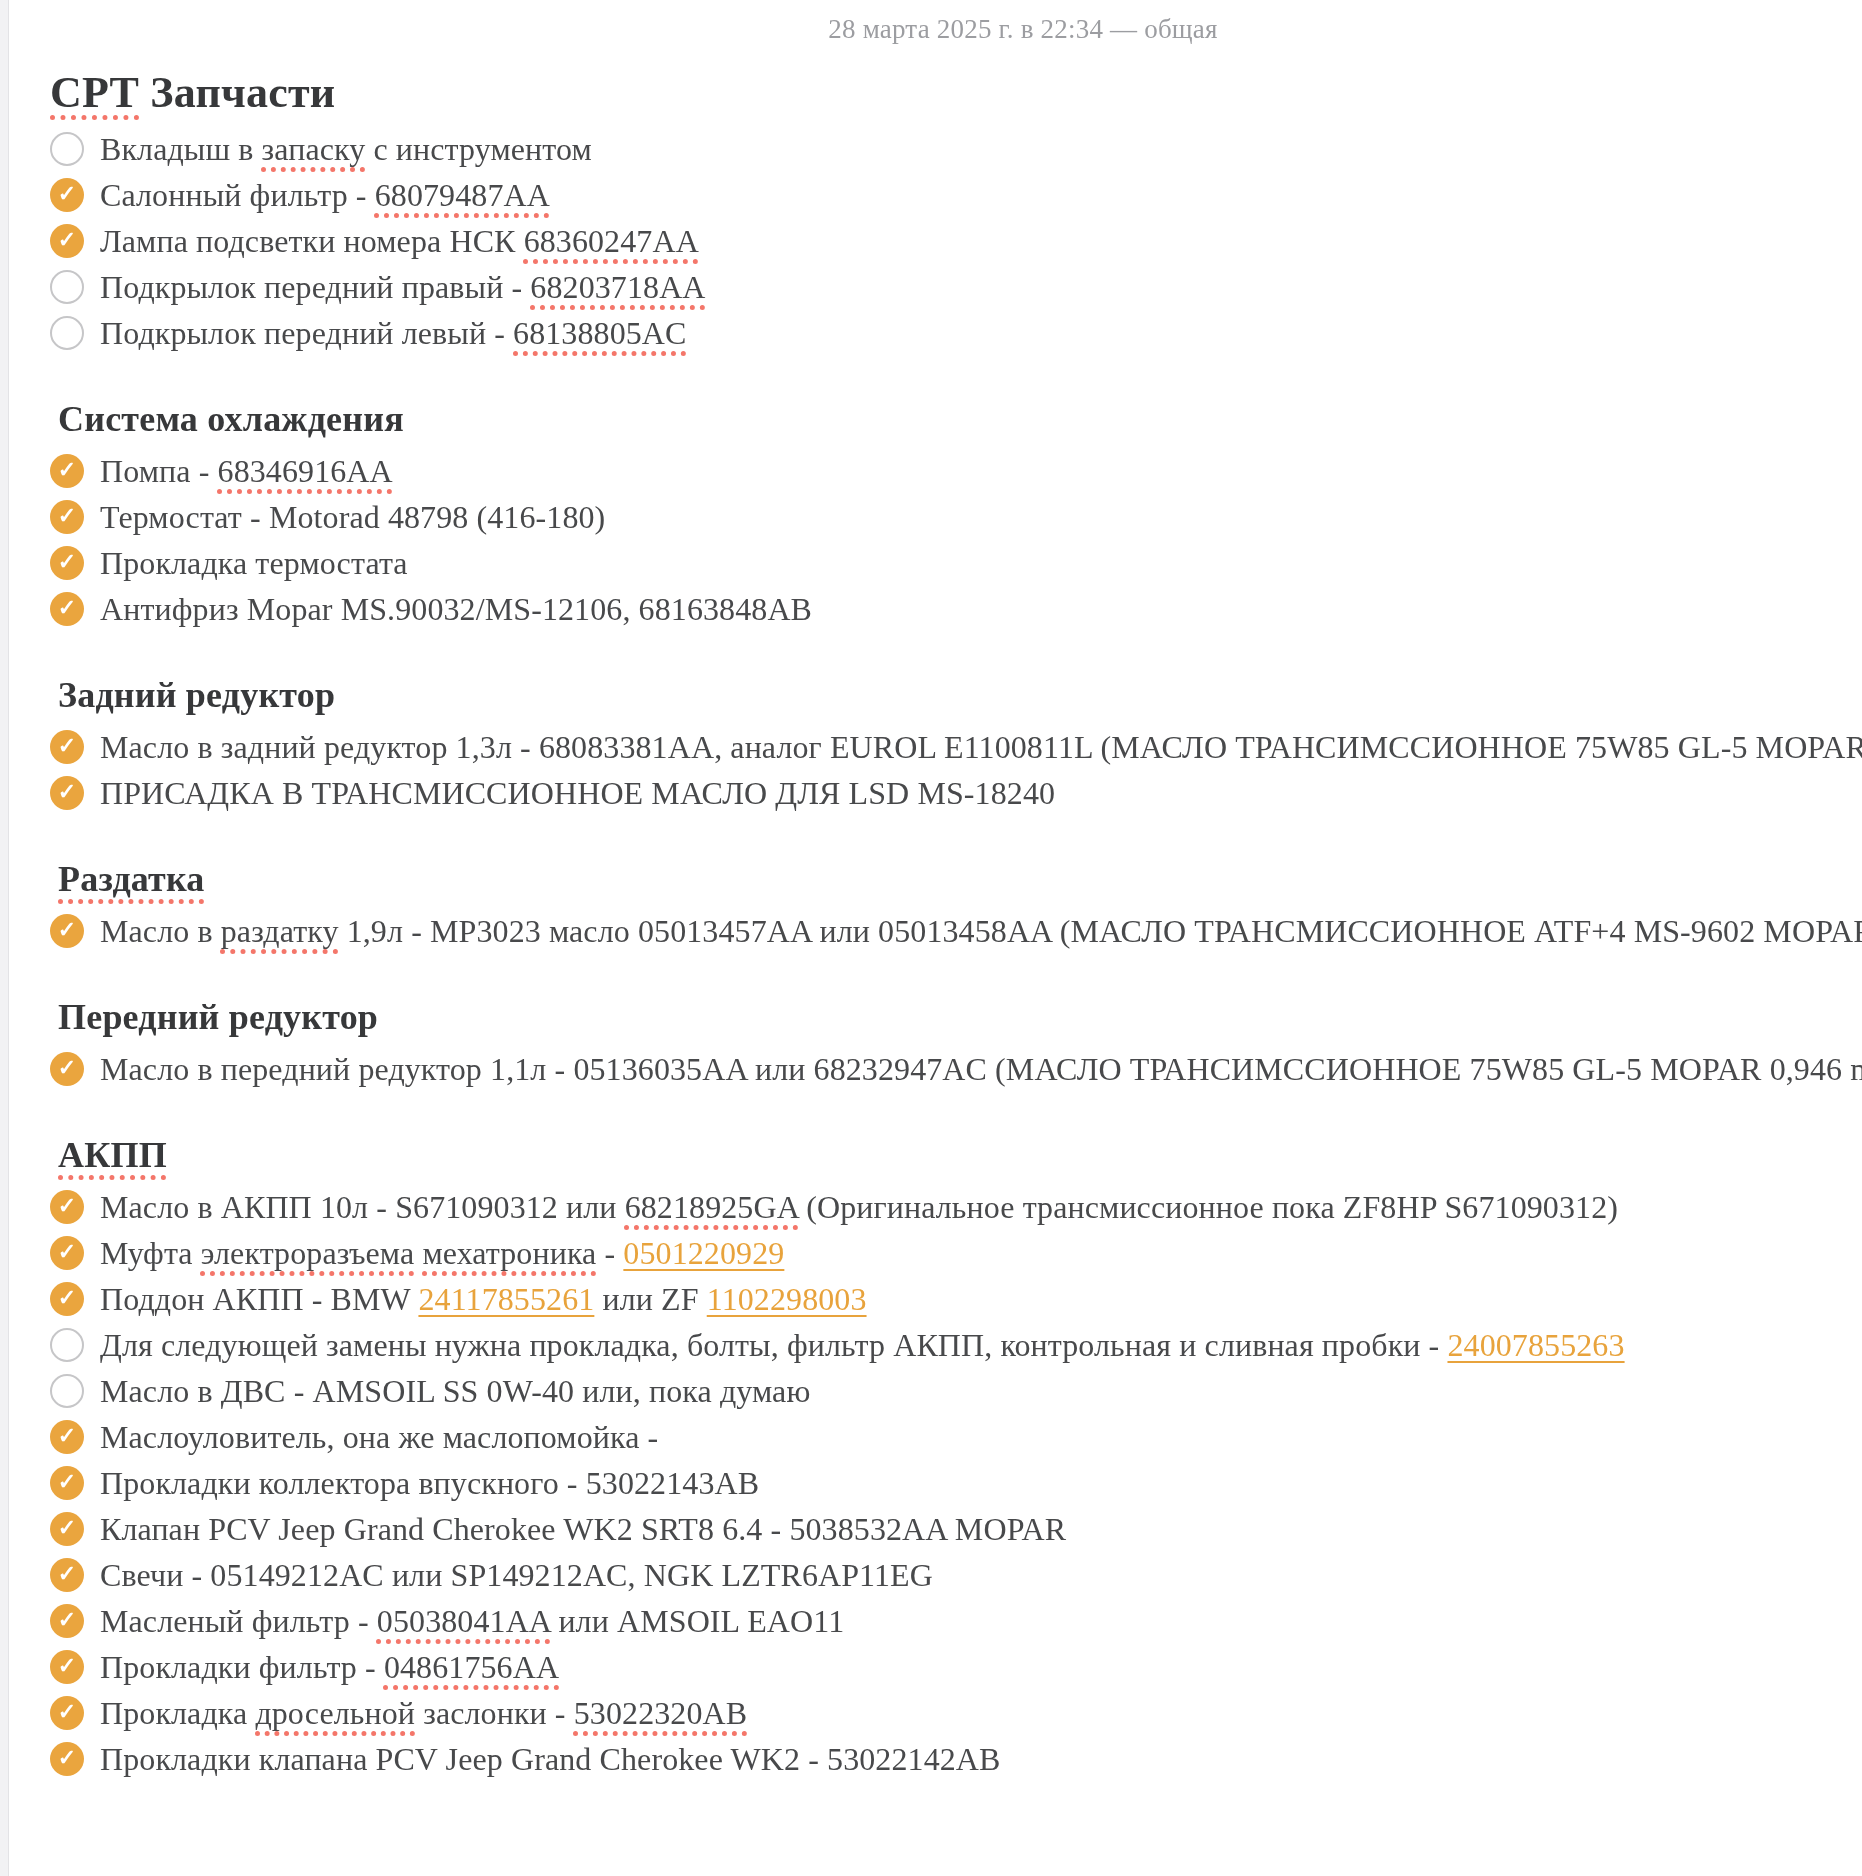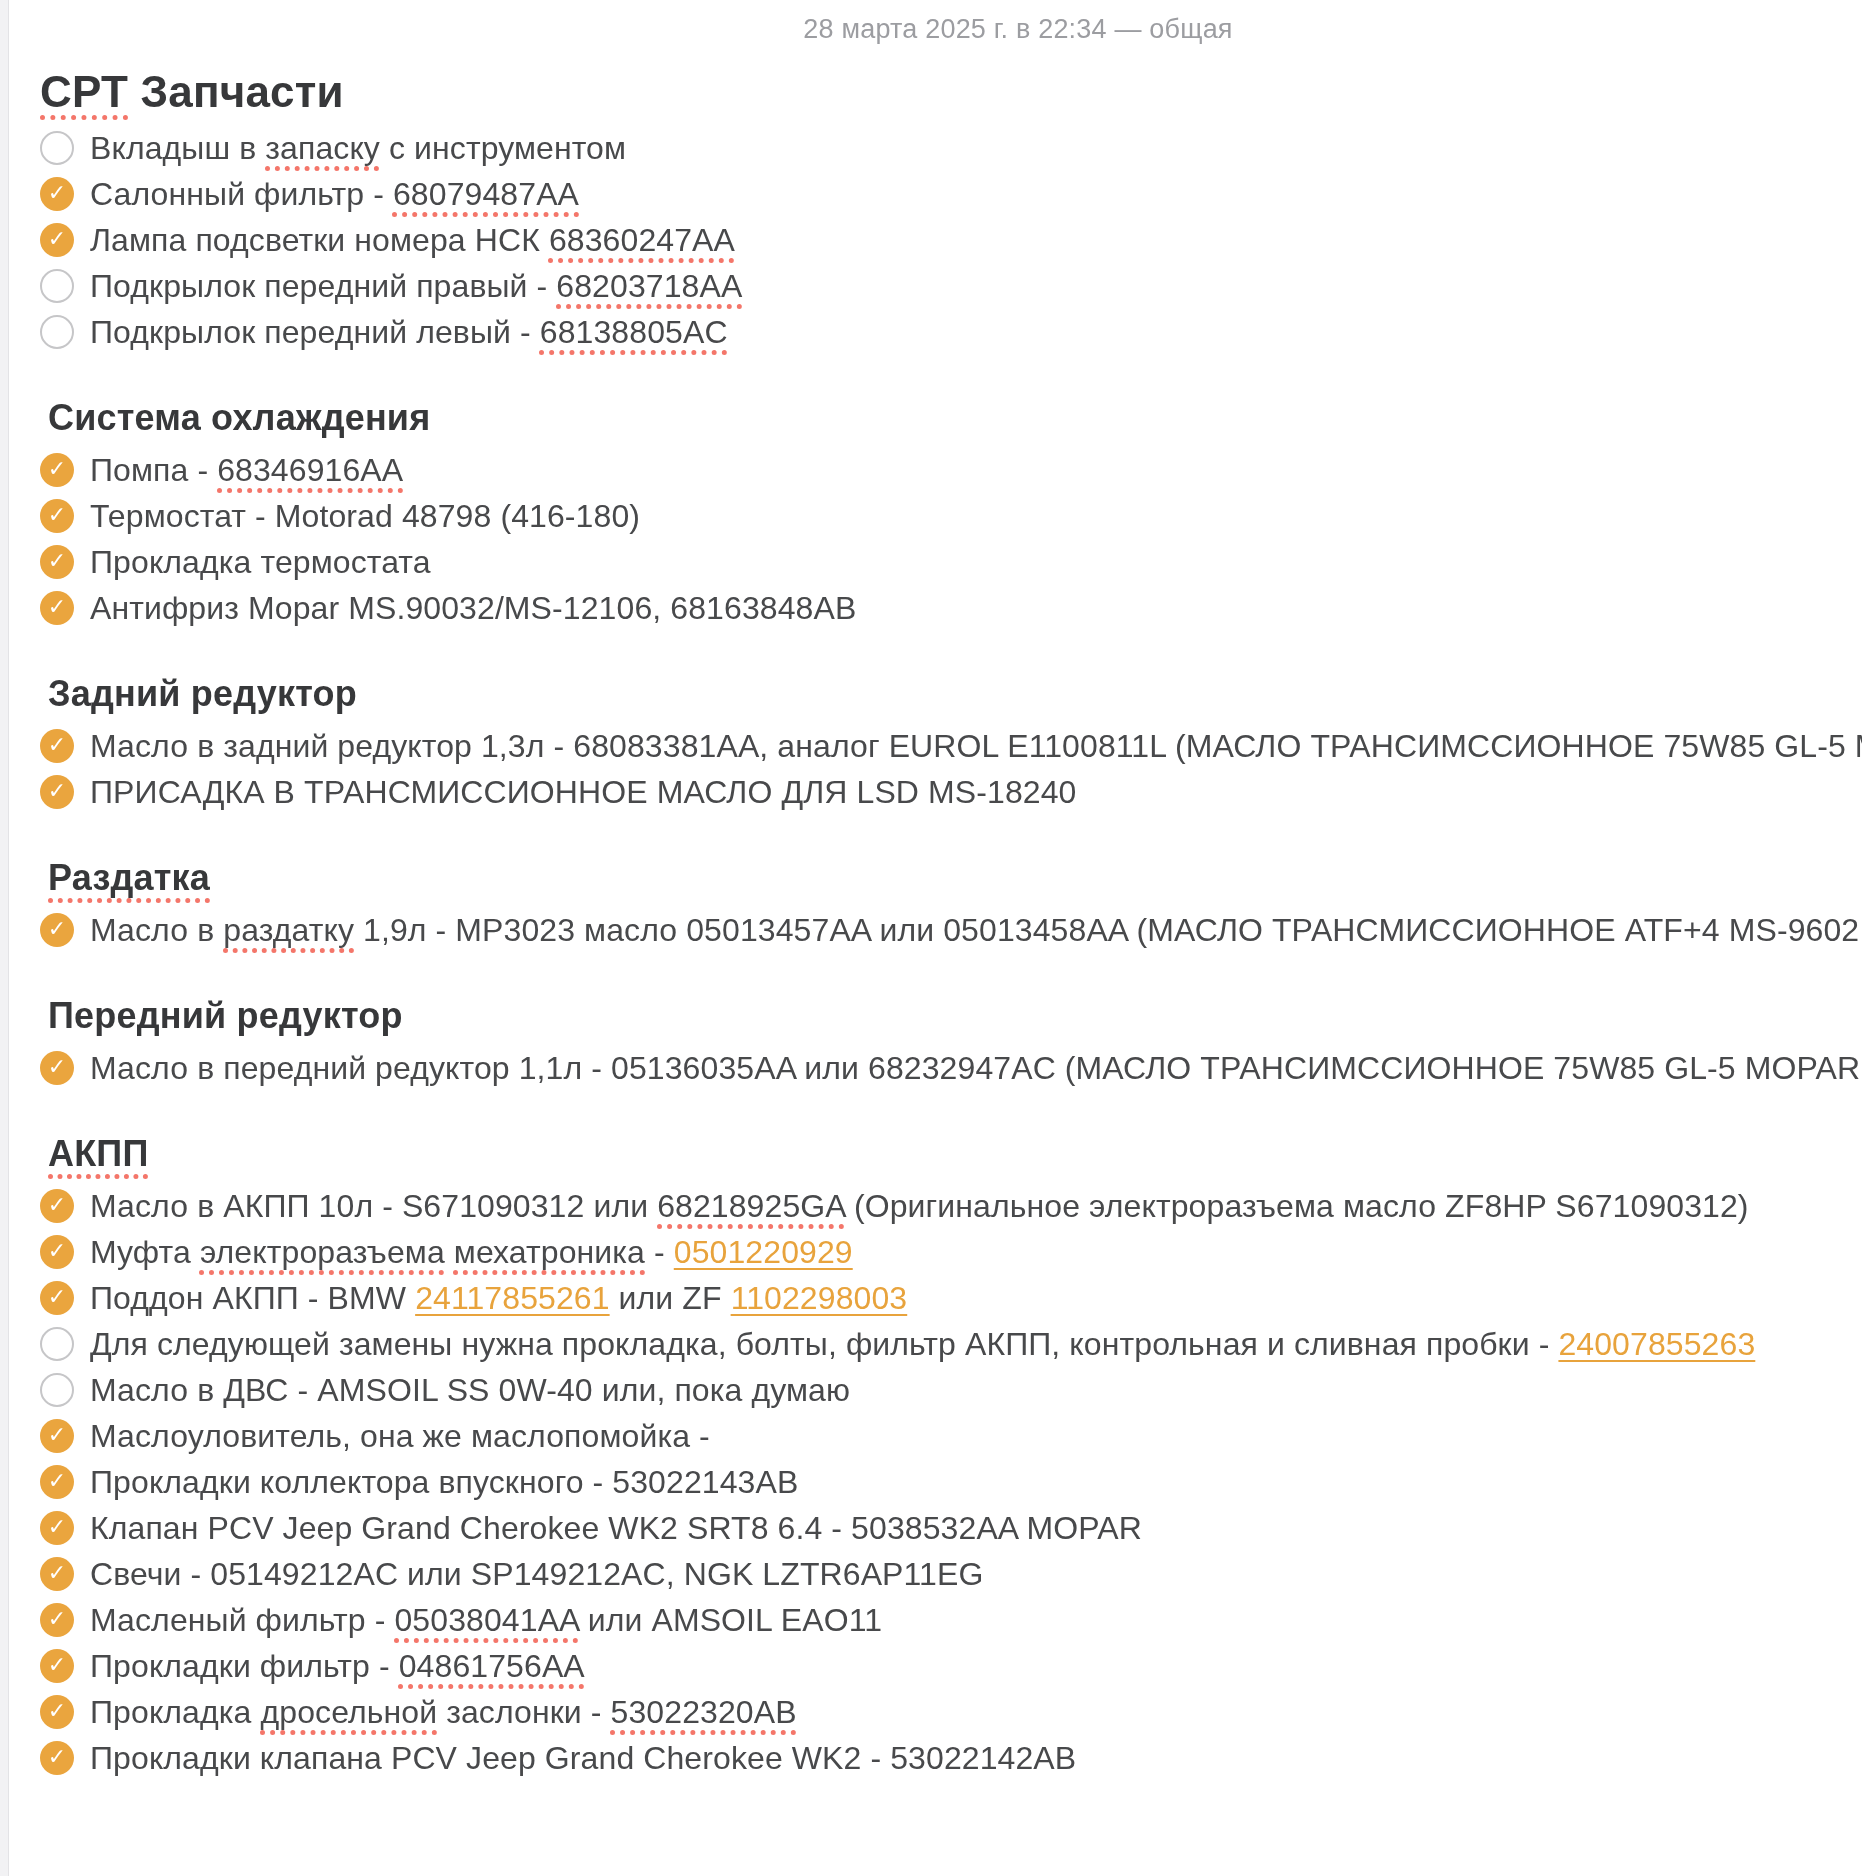--- a/index.html
+++ b/index.html
@@ -8,21 +8,22 @@
     background: #ffffff;
     font-family: "Liberation Sans", "DejaVu Sans", sans-serif;
     overflow: hidden;
   }
   .window-edge {
     position: absolute; left: 0; top: 0; bottom: 0;
     width: 9px; background: #f2f2f4; border-right: 1px solid #e3e3e6;
   }
   .note {
     position: absolute; left: 10px; top: 0; right: 0; bottom: 0;
-    padding: 12px 30px 20px 30px;
+    padding: 12px 30px 20px 40px;
+    font-family: Liberation Serif, serif;
   }
   .date-header {
     text-align: center;
     transform: translateX(82px);
     font-size: 27px;
     color: #9c9da1;
     margin-top: 2px;
     letter-spacing: 0.2px;
   }
   h1.note-title {
@@ -165,21 +166,21 @@
           </span>
           <span class="row-text"><span class="seg plain">Масло в передний редуктор 1,1л  - 05136035AA или 68232947AC (МАСЛО ТРАНСИМССИОННОЕ 75W85 GL-5 MOPAR 0,946 ml)</span></span>
         </div>
       </section>
       <section>
         <h2 class="section-heading"><span class="seg spell">АКПП</span></h2>
         <div class="row">
           <span class="checkbox checked">
             <span class="check-glyph">✓</span>
           </span>
-          <span class="row-text"><span class="seg plain">Масло в АКПП 10л - S671090312 или </span><span class="seg spell">68218925GA</span><span class="seg plain"> (Оригинальное электроразъема масло ZF8HP S671090312)</span></span>
+          <span class="row-text"><span class="seg plain">Масло в АКПП 10л - S671090312 или </span><span class="seg spell">68218925GA</span><span class="seg plain"> (Оригинальное трансмиссионное пока ZF8HP S671090312)</span></span>
         </div>
         <div class="row">
           <span class="checkbox checked">
             <span class="check-glyph">✓</span>
           </span>
           <span class="row-text"><span class="seg plain">Муфта </span><span class="seg spell">электроразъема</span><span class="seg plain"> </span><span class="seg spell">мехатроника</span><span class="seg plain"> - </span><a href="#" class="seg link">0501220929</a></span>
         </div>
         <div class="row">
           <span class="checkbox checked">
             <span class="check-glyph">✓</span>

